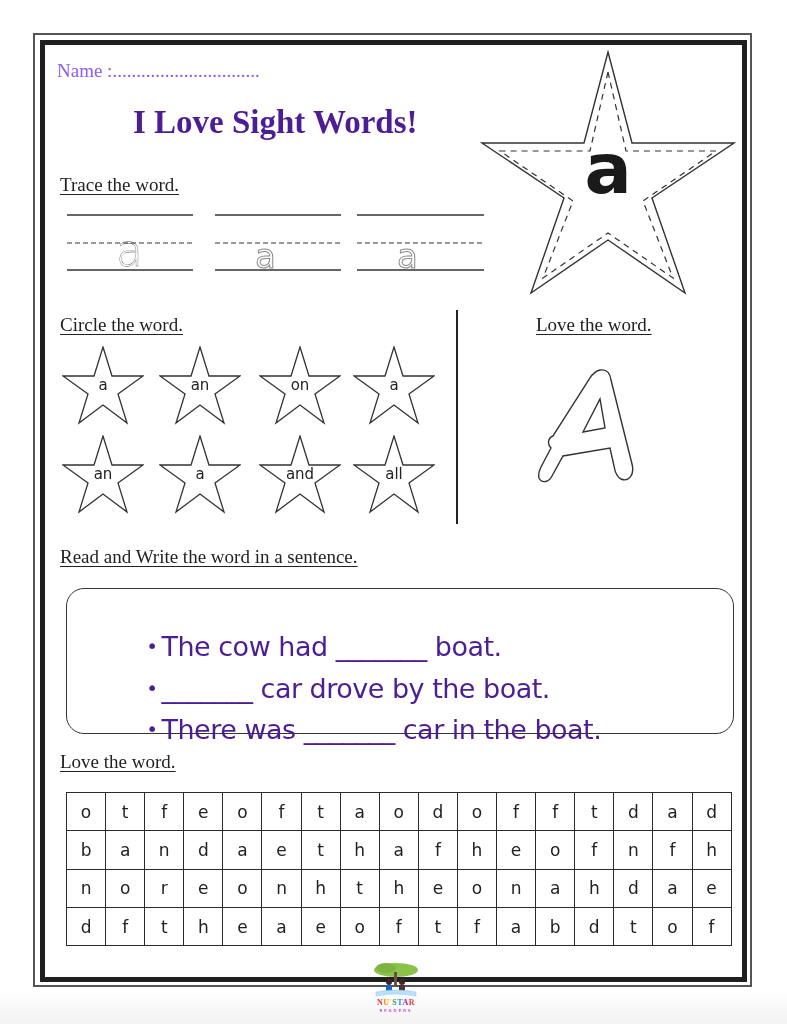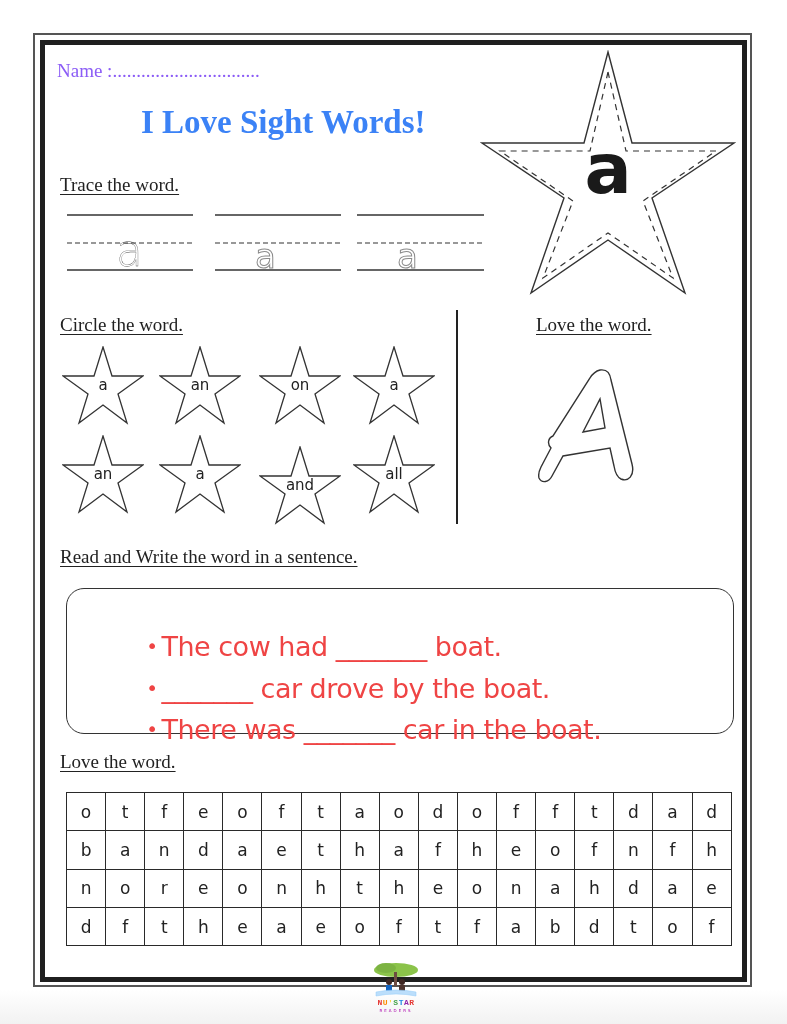--- a/index.html
+++ b/index.html
@@ -11,50 +11,50 @@
     .outer-frame {
       position: absolute; left: 33px; top: 33px; width: 719px; height: 954px;
       border: 2px solid #555; box-sizing: border-box; background: #fff;
     }
     .inner-frame {
       position: absolute; left: 40px; top: 40px; width: 707px; height: 942px;
       border: 5px solid #1f1f1f; box-sizing: border-box;
     }
     .abs { position: absolute; }
     .name-line { left: 57px; top: 60px; font-size: 19px; color: #8b5cf6; }
-    .title { left: 141px; top: 104px; font-size: 33px; font-weight: bold; color: #3b82f6; }
+    .title { left: 133px; top: 104px; font-size: 33px; font-weight: bold; color: #4c1d95; }
     .section-label { font-size: 19px; text-decoration: underline; text-underline-offset: 3px; color: #222; }
     .comic { font-family: "DejaVu Sans", sans-serif; }
     .divider-v { left: 456px; top: 310px; width: 2px; height: 214px; background: #222; }
     .sentence-box {
       left: 66px; top: 588px; width: 668px; height: 146px; box-sizing: border-box;
       border: 1.5px solid #333; border-radius: 18px;
     }
     .sentence {
       position: absolute; left: 66px; font-family: "DejaVu Sans", sans-serif;
-      font-size: 27px; color: #ef4444; letter-spacing: -0.5px; white-space: pre;
+      font-size: 27px; color: #4c1d95; letter-spacing: -0.5px; white-space: pre;
     }
     .sentence .bullet { font-size: 20px; vertical-align: 3px; margin-right: 4px; }
     table.grid {
       position: absolute; left: 66px; top: 792px; border-collapse: collapse;
     }
     table.grid td {
       width: 38.1px; height: 37.3px; border: 1.5px solid #2a2a2a; text-align: center;
       font-family: "DejaVu Sans", sans-serif; font-size: 17px; color: #222; padding: 0;
     }
     .star-cell { position: absolute; width: 82px; height: 80px; }
     .star-cell svg { position: absolute; left: 0; top: 0; }
     .star-word {
       position: absolute; left: 0; width: 82px; top: 30px; text-align: center;
       font-family: "DejaVu Sans", sans-serif; font-size: 15px; color: #222;
     }
     .logo { left: 368px; top: 960px; width: 56px; height: 56px; }
     .logo-text {
       position: absolute; left: 0; width: 56px; top: 38px; text-align: center;
-      font-family: Liberation Mono, monospace; font-weight: bold; font-size: 8px; letter-spacing: 0.5px;
+      font-family: Liberation Serif, serif; font-weight: bold; font-size: 8px; letter-spacing: 0.5px;
     }
     .logo-sub {
       position: absolute; left: 0; width: 56px; top: 48px; text-align: center;
       font-family: "DejaVu Sans", sans-serif; font-size: 4px; letter-spacing: 2px; color: #a0a;
     }
   </style>
 </head>
 <body>
 
 <div class="outer-frame"></div>
@@ -125,21 +125,21 @@
       <polygon points="41,1 50,30 81,30 56,48 65,77 41,59 17,77 26,48 1,30 32,30" fill="none" stroke="#333" stroke-width="1.3"></polygon>
     </svg>
   <div class="star-word">an</div>
 </div>
 <div class="star-cell" style="left:159px; top:435px;">
   <svg width="82" height="80" viewBox="0 0 82 80">
       <polygon points="41,1 50,30 81,30 56,48 65,77 41,59 17,77 26,48 1,30 32,30" fill="none" stroke="#333" stroke-width="1.3"></polygon>
     </svg>
   <div class="star-word">a</div>
 </div>
-<div class="star-cell" style="left:259px; top:446px;">
+<div class="star-cell" style="left:259px; top:435px;">
   <svg width="82" height="80" viewBox="0 0 82 80">
       <polygon points="41,1 50,30 81,30 56,48 65,77 41,59 17,77 26,48 1,30 32,30" fill="none" stroke="#333" stroke-width="1.3"></polygon>
     </svg>
   <div class="star-word">and</div>
 </div>
 <div class="star-cell" style="left:353px; top:435px;">
   <svg width="82" height="80" viewBox="0 0 82 80">
       <polygon points="41,1 50,30 81,30 56,48 65,77 41,59 17,77 26,48 1,30 32,30" fill="none" stroke="#333" stroke-width="1.3"></polygon>
     </svg>
   <div class="star-word">all</div>

